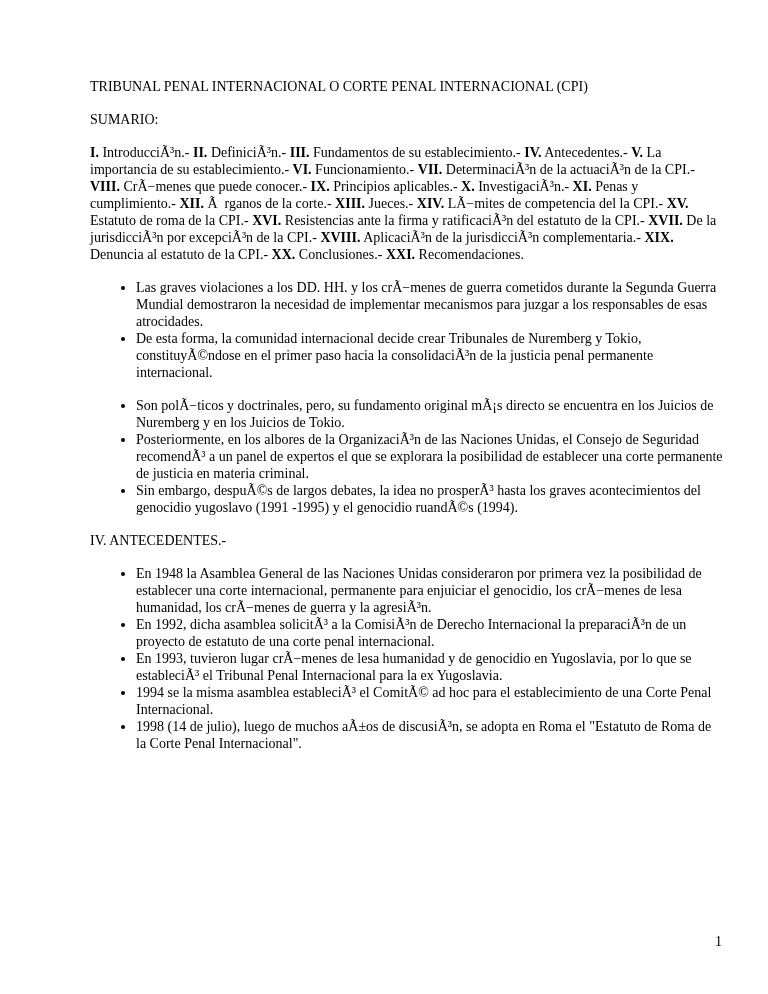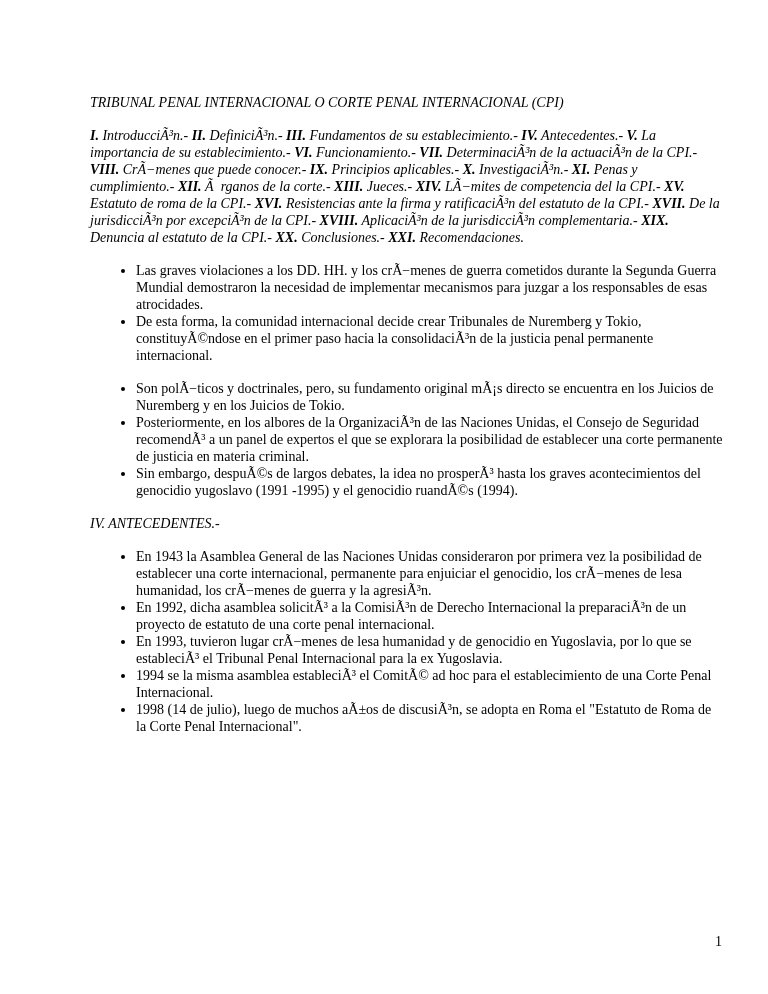--- a/index.html
+++ b/index.html
@@ -10,23 +10,22 @@
     box-sizing: border-box;
     background: #ffffff;
     padding: 78px 44px 0 90px;
     font-family: "Liberation Serif", "DejaVu Serif", serif;
     font-size: 14px;
     line-height: 17px;
     color: #000000;
     overflow: hidden;
   }
   .block {
-    margin: 16px 0 16px 0;
+    margin: 0 0 16px 0;
     white-space: pre-wrap;
-    font-style: italic;
   }
   .doc-title, .section-heading, .sumario {
     font-weight: normal;
     font-size: 14px;
   }
   .summary b { font-weight: bold; }
   ul.bullets {
     margin: 0 0 16px 0;
     padding: 0 0 0 46px;
     list-style: disc outside;
@@ -41,34 +40,35 @@
     right: 46px;
     bottom: 44px;
     font-size: 14px;
   }
 </style>
 </head>
 <body>
 
 <div class="page">
   <p class="block doc-title">TRIBUNAL PENAL INTERNACIONAL O CORTE PENAL INTERNACIONAL (CPI)</p>
+  <p class="block sumario">SUMARIO:</p>
   <p class="block summary"><b>I.</b> IntroducciÃ³n.- <b>II.</b> DefiniciÃ³n.- <b>III.</b> Fundamentos de su establecimiento.- <b>IV.</b> Antecedentes.- <b>V.</b> La importancia de su establecimiento.- <b>VI.</b> Funcionamiento.- <b>VII.</b> DeterminaciÃ³n de la actuaciÃ³n de la CPI.- <b>VIII.</b> CrÃ−menes que puede conocer.- <b>IX.</b> Principios aplicables.- <b>X.</b> InvestigaciÃ³n.- <b>XI.</b> Penas y cumplimiento.- <b>XII.</b> Ã  rganos de la corte.- <b>XIII.</b> Jueces.- <b>XIV.</b> LÃ−mites de competencia del la CPI.- <b>XV.</b> Estatuto de roma de la CPI.- <b>XVI.</b> Resistencias ante la firma y ratificaciÃ³n del estatuto de la CPI.- <b>XVII.</b> De la jurisdicciÃ³n por excepciÃ³n de la CPI.- <b>XVIII.</b> AplicaciÃ³n de la jurisdicciÃ³n complementaria.- <b>XIX.</b> Denuncia al estatuto de la CPI.- <b>XX.</b> Conclusiones.- <b>XXI.</b> Recomendaciones.</p>
   <div id="sections">
       <ul class="bullets">
         <li>Las graves violaciones a los DD. HH. y los crÃ−menes de guerra cometidos durante la Segunda Guerra Mundial demostraron la necesidad de implementar mecanismos para juzgar a los responsables de esas atrocidades.</li>
         <li>De esta forma, la comunidad internacional decide crear Tribunales de Nuremberg y Tokio, constituyÃ©ndose en el primer paso hacia la consolidaciÃ³n de la justicia penal permanente internacional.</li>
       </ul>
       <ul class="bullets">
         <li>Son polÃ−ticos y doctrinales, pero, su fundamento original mÃ¡s directo se encuentra en los Juicios de Nuremberg y en los Juicios de Tokio.</li>
         <li>Posteriormente, en los albores de la OrganizaciÃ³n de las Naciones Unidas, el Consejo de Seguridad recomendÃ³ a un panel de expertos el que se explorara la posibilidad de establecer una corte permanente de justicia en materia criminal.</li>
         <li>Sin embargo, despuÃ©s de largos debates, la idea no prosperÃ³ hasta los graves acontecimientos del genocidio yugoslavo (1991 -1995) y el genocidio ruandÃ©s (1994).</li>
       </ul>
       <p class="block section-heading">IV. ANTECEDENTES.-</p>
       <ul class="bullets">
-        <li>En 1943 la Asamblea General de las Naciones Unidas consideraron por primera vez la posibilidad de establecer una corte internacional, permanente para enjuiciar el genocidio, los crÃ−menes de lesa humanidad, los crÃ−menes de guerra y la agresiÃ³n.</li>
+        <li>En 1948 la Asamblea General de las Naciones Unidas consideraron por primera vez la posibilidad de establecer una corte internacional, permanente para enjuiciar el genocidio, los crÃ−menes de lesa humanidad, los crÃ−menes de guerra y la agresiÃ³n.</li>
         <li>En 1992, dicha asamblea solicitÃ³ a la ComisiÃ³n de Derecho Internacional la preparaciÃ³n de un proyecto de estatuto de una corte penal internacional.</li>
         <li>En 1993, tuvieron lugar crÃ−menes de lesa humanidad y de genocidio en Yugoslavia, por lo que se estableciÃ³ el Tribunal Penal Internacional para la ex Yugoslavia.</li>
         <li>1994 se la misma asamblea estableciÃ³ el ComitÃ© ad hoc para el establecimiento de una Corte Penal Internacional.</li>
         <li>1998 (14 de julio), luego de muchos aÃ±os de discusiÃ³n, se adopta en Roma el "Estatuto de Roma de la Corte Penal Internacional".</li>
       </ul>
     </div>
   <div class="page-number">1</div>
 </div>
 
 </body></html>

